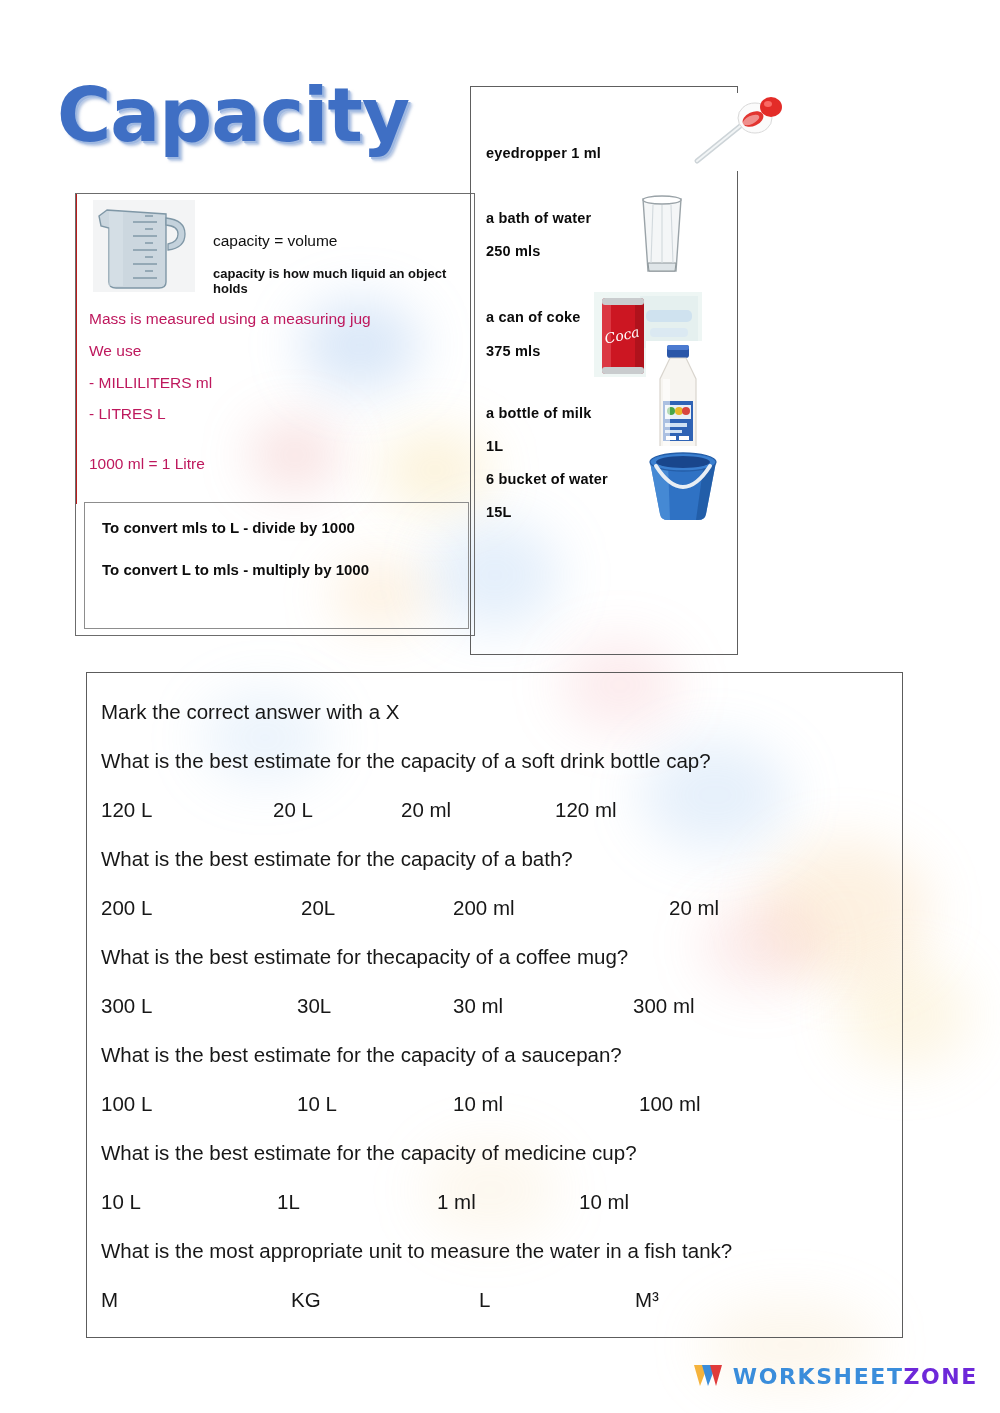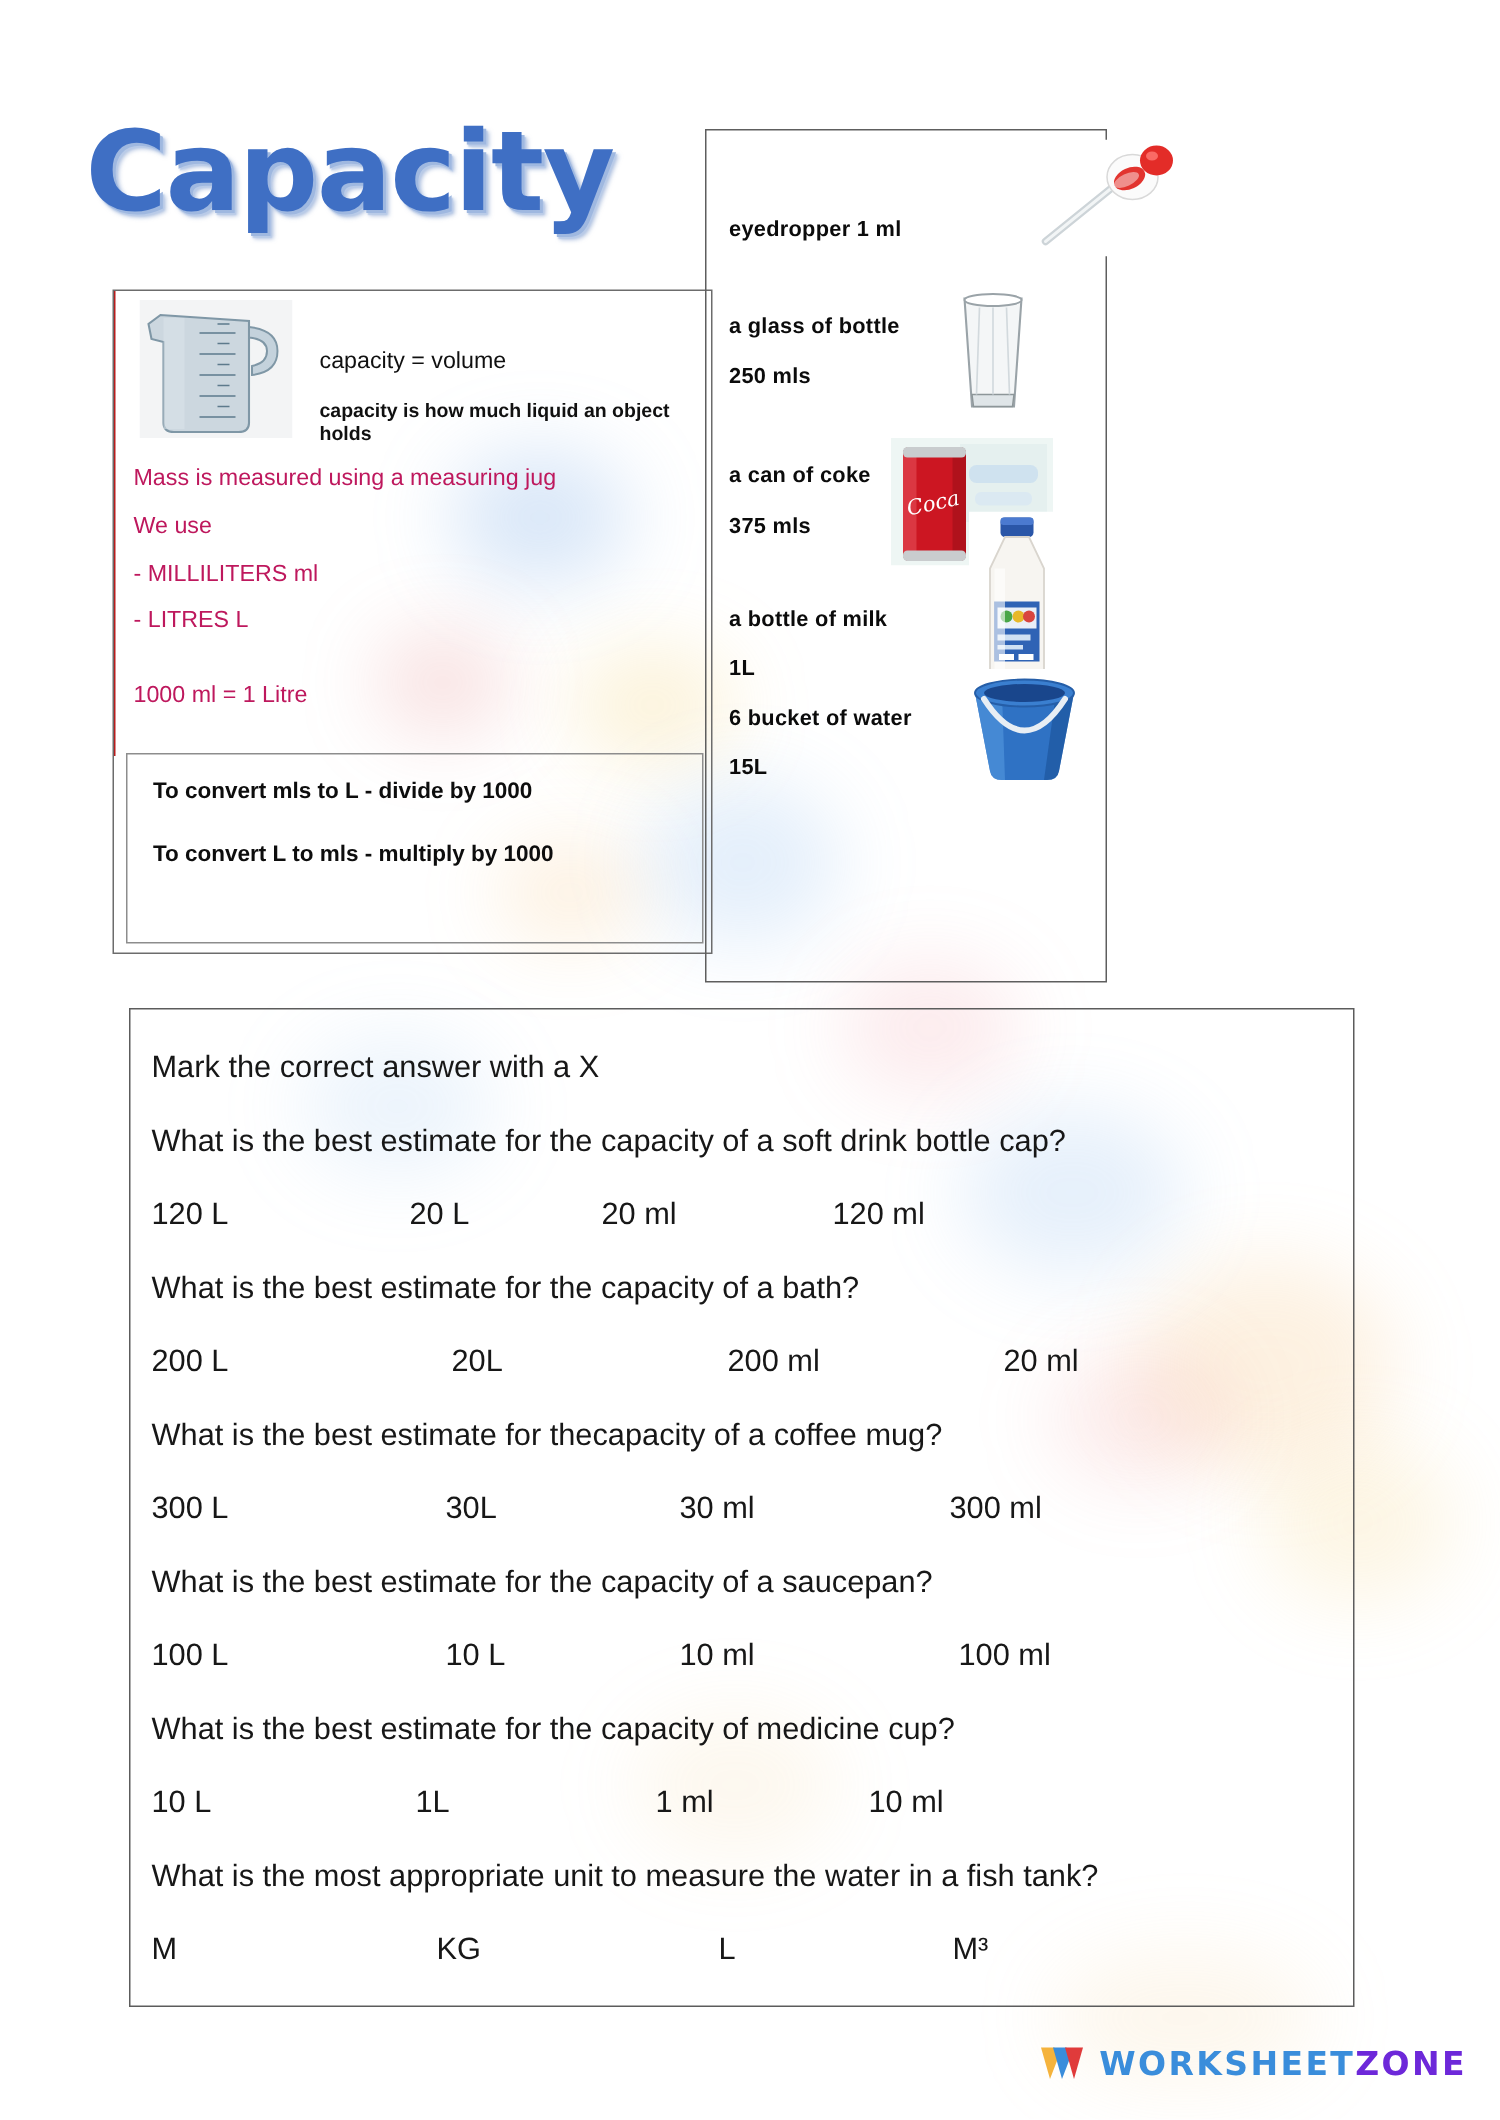--- a/index.html
+++ b/index.html
@@ -262,21 +262,21 @@
     <rect x="0" y="0" width="96" height="78" fill="#ffffff"></rect>
     <line x1="8" y1="68" x2="55" y2="30" stroke="#cdd4d8" stroke-width="5" stroke-linecap="round"></line>
     <line x1="8" y1="68" x2="55" y2="30" stroke="#f2f5f6" stroke-width="2" stroke-linecap="round"></line>
     <ellipse cx="66" cy="25" rx="17" ry="15" fill="#fbfbfb" stroke="#d9d9d9" stroke-width="1"></ellipse>
     <ellipse cx="64" cy="26" rx="11" ry="7" fill="#e2342f" transform="rotate(-25 64 26)"></ellipse>
     <ellipse cx="62" cy="27" rx="9" ry="4" fill="#ffffff" opacity=".45" transform="rotate(-25 62 27)"></ellipse>
     <ellipse cx="82" cy="14" rx="11" ry="10" fill="#e32c28"></ellipse>
     <ellipse cx="79" cy="11" rx="4" ry="3" fill="#ff7a74" opacity=".8"></ellipse>
   </svg>
 
-  <div class="ex-label" style="left:15px; top:123px;">a glass of bottle</div>
+  <div class="ex-label" style="left:15px; top:123px;">a bath of water</div>
   <div class="ex-label" style="left:15px; top:156px;">250 mls</div>
   <svg class="ex-pic" style="left:160px; top:106px; width:62px; height:85px;" viewBox="0 0 62 85">
     <rect x="0" y="0" width="62" height="85" fill="#ffffff"></rect>
     <path d="M12 6 L50 6 L45 78 L17 78 Z" fill="#f4f6f7" stroke="#9aa3a8" stroke-width="1.4"></path>
     <path d="M17 70 L45 70 L44 78 L18 78 Z" fill="#dfe5e8" stroke="#8d9699" stroke-width="1"></path>
     <g stroke="#d2d9dd" stroke-width="1.1">
       <line x1="22" y1="12" x2="20" y2="70"></line>
       <line x1="31" y1="12" x2="31" y2="70"></line>
       <line x1="40" y1="12" x2="42" y2="70"></line>
     </g>
@@ -339,21 +339,21 @@
     <span class="opt" style="left:0px;">120 L</span>
     <span class="opt" style="left:172px;">20 L</span>
     <span class="opt" style="left:300px;">20 ml</span>
     <span class="opt" style="left:444px;margin-left:10px;">120 ml</span>
   </div>
 
   <div class="q-text">What is the best estimate for the capacity of a bath?</div>
   <div class="opt-row">
     <span class="opt" style="left:0px;">200 L</span>
     <span class="opt" style="left:200px;">20L</span>
-    <span class="opt" style="left:384px;">200 ml</span>
+    <span class="opt" style="left:352px;">200 ml</span>
     <span class="opt" style="left:568px;">20 ml</span>
   </div>
 
   <div class="q-text">What is the best estimate for thecapacity of a coffee mug?</div>
   <div class="opt-row">
     <span class="opt" style="left:0px;">300 L</span>
     <span class="opt" style="left:196px;">30L</span>
     <span class="opt" style="left:352px;">30 ml</span>
     <span class="opt" style="left:532px;">300 ml</span>
   </div>

